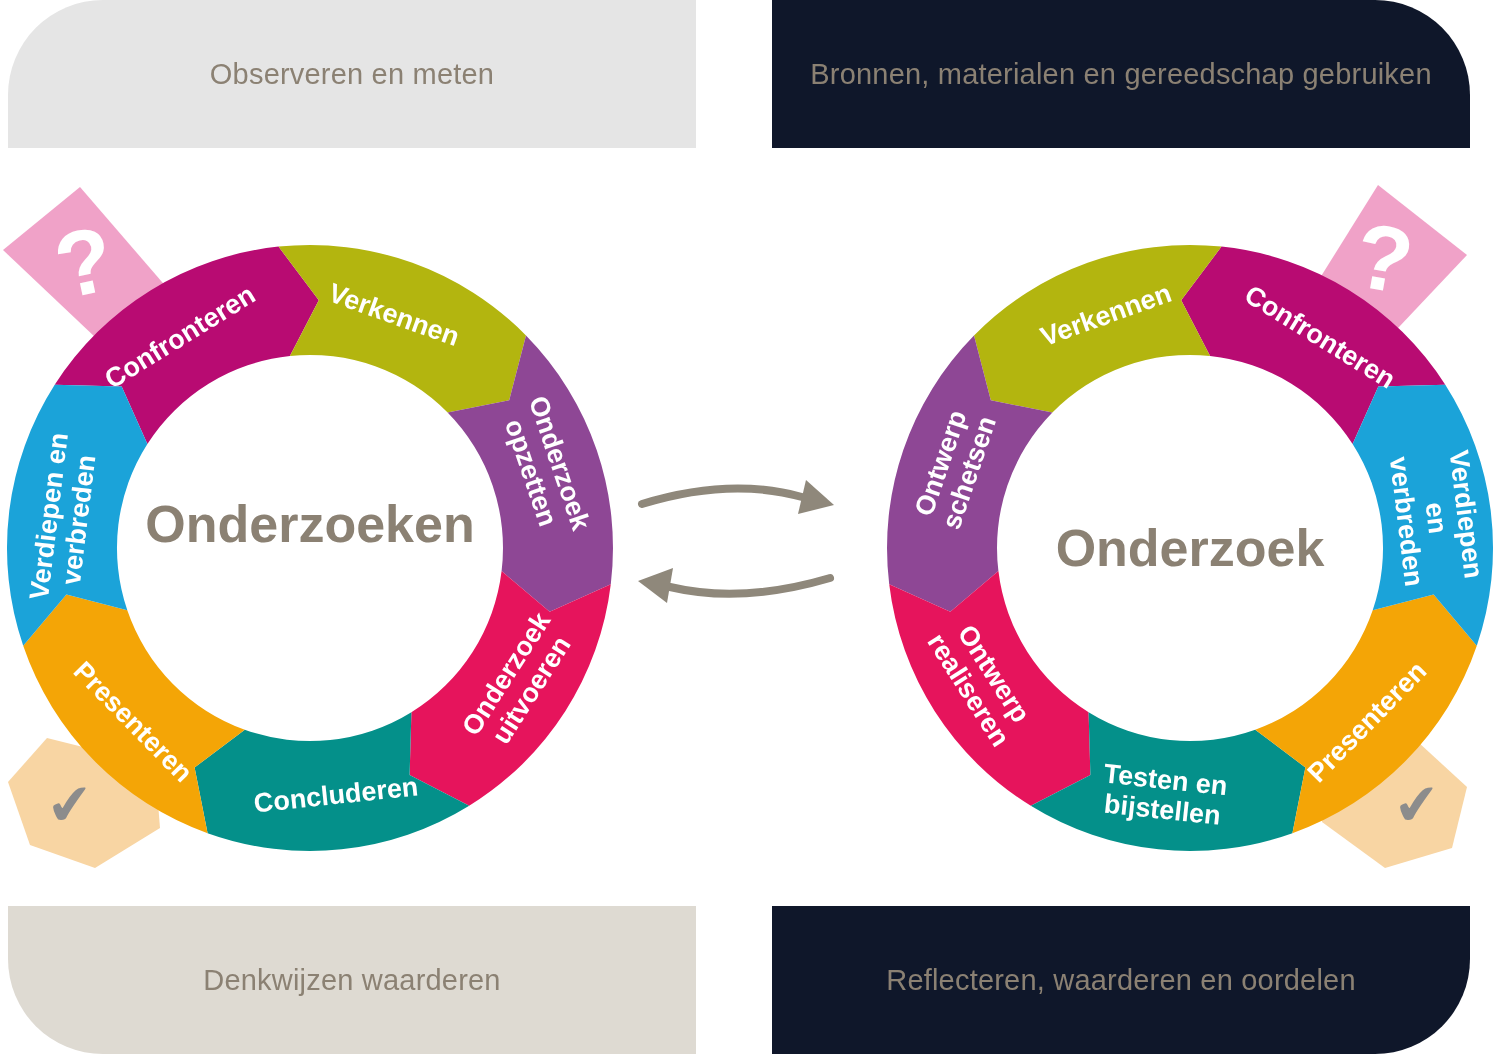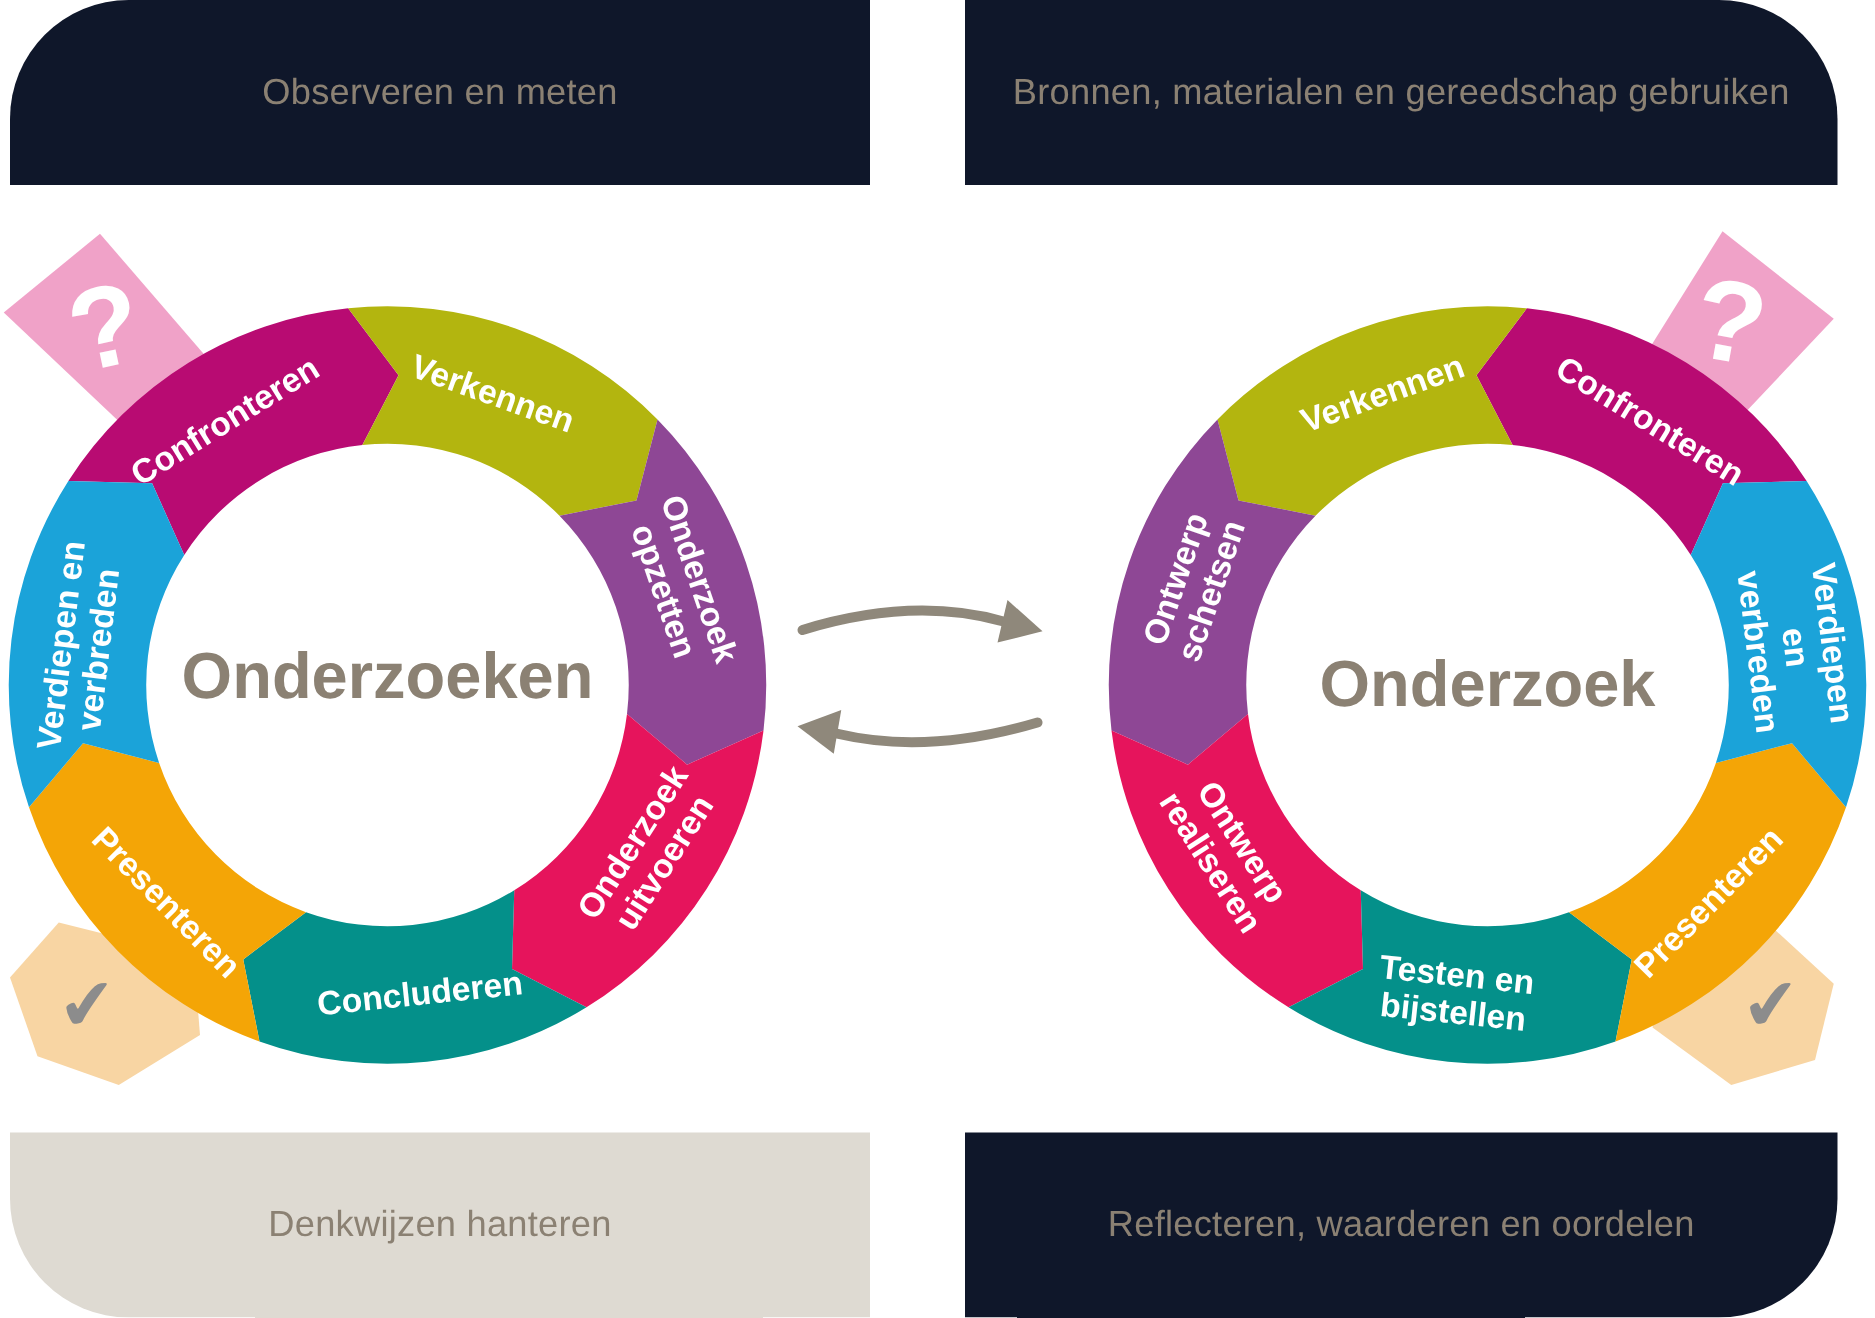--- a/index.html
+++ b/index.html
@@ -18,23 +18,23 @@
              white-space:pre-line;text-align:center;line-height:1.12;}
   .badge{position:absolute;font-weight:bold;line-height:1;}
   .q-badge{color:#ffffff;font-size:92px;}
   .check-badge{font-family:"DejaVu Sans", sans-serif;font-size:56px;}
 </style>
 </head>
 <body>
 
 <div id="stage">
 
-  <div class="banner" id="banner-tl" style="background: #0f172a; color: rgb(139, 129, 115);">Observeren en meten</div>
+  <div class="banner" id="banner-tl" style="background: #e5e5e5; color: rgb(139, 129, 115);">Observeren en meten</div>
   <div class="banner" id="banner-tr" style="background: #0f172a; color: rgb(139, 129, 115);">Bronnen, materialen en gereedschap gebruiken</div>
-  <div class="banner" id="banner-bl" style="background: rgb(222, 218, 210); color: rgb(139, 129, 115);">Denkwijzen hanteren</div>
+  <div class="banner" id="banner-bl" style="background: rgb(222, 218, 210); color: rgb(139, 129, 115);">Denkwijzen waarderen</div>
   <div class="banner" id="banner-br" style="background: #0f172a; color: rgb(139, 129, 115);">Reflecteren, waarderen en oordelen</div>
 
   <svg id="diagram" width="1500" height="1054" viewBox="0 0 1500 1054">
     <g id="ribbons">
         <polygon points="3,250 80,187 225,355 170,408" fill="#f0a2c8"></polygon>
         <polygon points="8,782 47,738 155,765 160,828 95,868 30,845" fill="#f8d5a3"></polygon>
         <polygon points="1378,185 1467,255 1330,400 1275,350" fill="#f0a2c8"></polygon>
         <polygon points="1467,787 1418,742 1330,768 1322,822 1385,868 1452,848" fill="#f8d5a3"></polygon>
       </g>
     <g id="rings">
@@ -54,21 +54,21 @@
         <path d="M 1476.8 645.8 A 303 303 0 0 0 1445.3 384.8 L 1378.3 386.6 L 1352.6 444.0 A 193 193 0 0 1 1372.7 610.3 L 1433.6 594.6 Z" fill="#1ba3d9"></path>
       </g>
     <g id="arrows">
         <path d="M 642 504 Q 730 477 802 497" fill="none" stroke="#8f887b" stroke-width="8" stroke-linecap="round"></path>
         <polygon points="834,505 806,480 798,514" fill="#8f887b"></polygon>
         <path d="M 830 578 Q 742 604 670 587" fill="none" stroke="#8f887b" stroke-width="8" stroke-linecap="round"></path>
         <polygon points="638,581 673,568 667,603" fill="#8f887b"></polygon>
       </g>
   </svg>
 
-  <div class="cycle-title" id="title-left" style="left: 310px; top: 541px; color: rgb(139, 129, 115);">Onderzoeken</div>
+  <div class="cycle-title" id="title-left" style="left: 310px; top: 524px; color: rgb(139, 129, 115);">Onderzoeken</div>
   <div class="cycle-title" id="title-right" style="left: 1190px; top: 548px; color: rgb(139, 129, 115);">Onderzoek</div>
 
   <div class="badge q-badge" style="left:84px;top:262px;transform:translate(-50%,-50%) rotate(-12deg);">?</div>
   <div class="badge q-badge" style="left:1384px;top:258px;transform:translate(-50%,-50%) rotate(10deg);">?</div>
   <div class="badge check-badge" style="left: 70px; top: 805px; transform: translate(-50%, -50%) rotate(-5deg); color: rgb(140, 140, 140);">✔</div>
   <div class="badge check-badge" style="left: 1417px; top: 805px; transform: translate(-50%, -50%) rotate(-5deg); color: rgb(140, 140, 140);">✔</div>
 
 <div class="seg-label" style="left: 179.736px; top: 336.966px; color: rgb(255, 255, 255); transform: translate(-50%, -50%) rotate(-31.7deg);">Confronteren</div>
     <div class="seg-label" style="left: 393.774px; top: 314.578px; color: rgb(255, 255, 255); transform: translate(-50%, -50%) rotate(19.7deg);">Verkennen</div>
     <div class="seg-label" style="left: 544.729px; top: 467.961px; color: rgb(255, 255, 255); transform: translate(-50%, -50%) rotate(71.2deg);">Onderzoek

